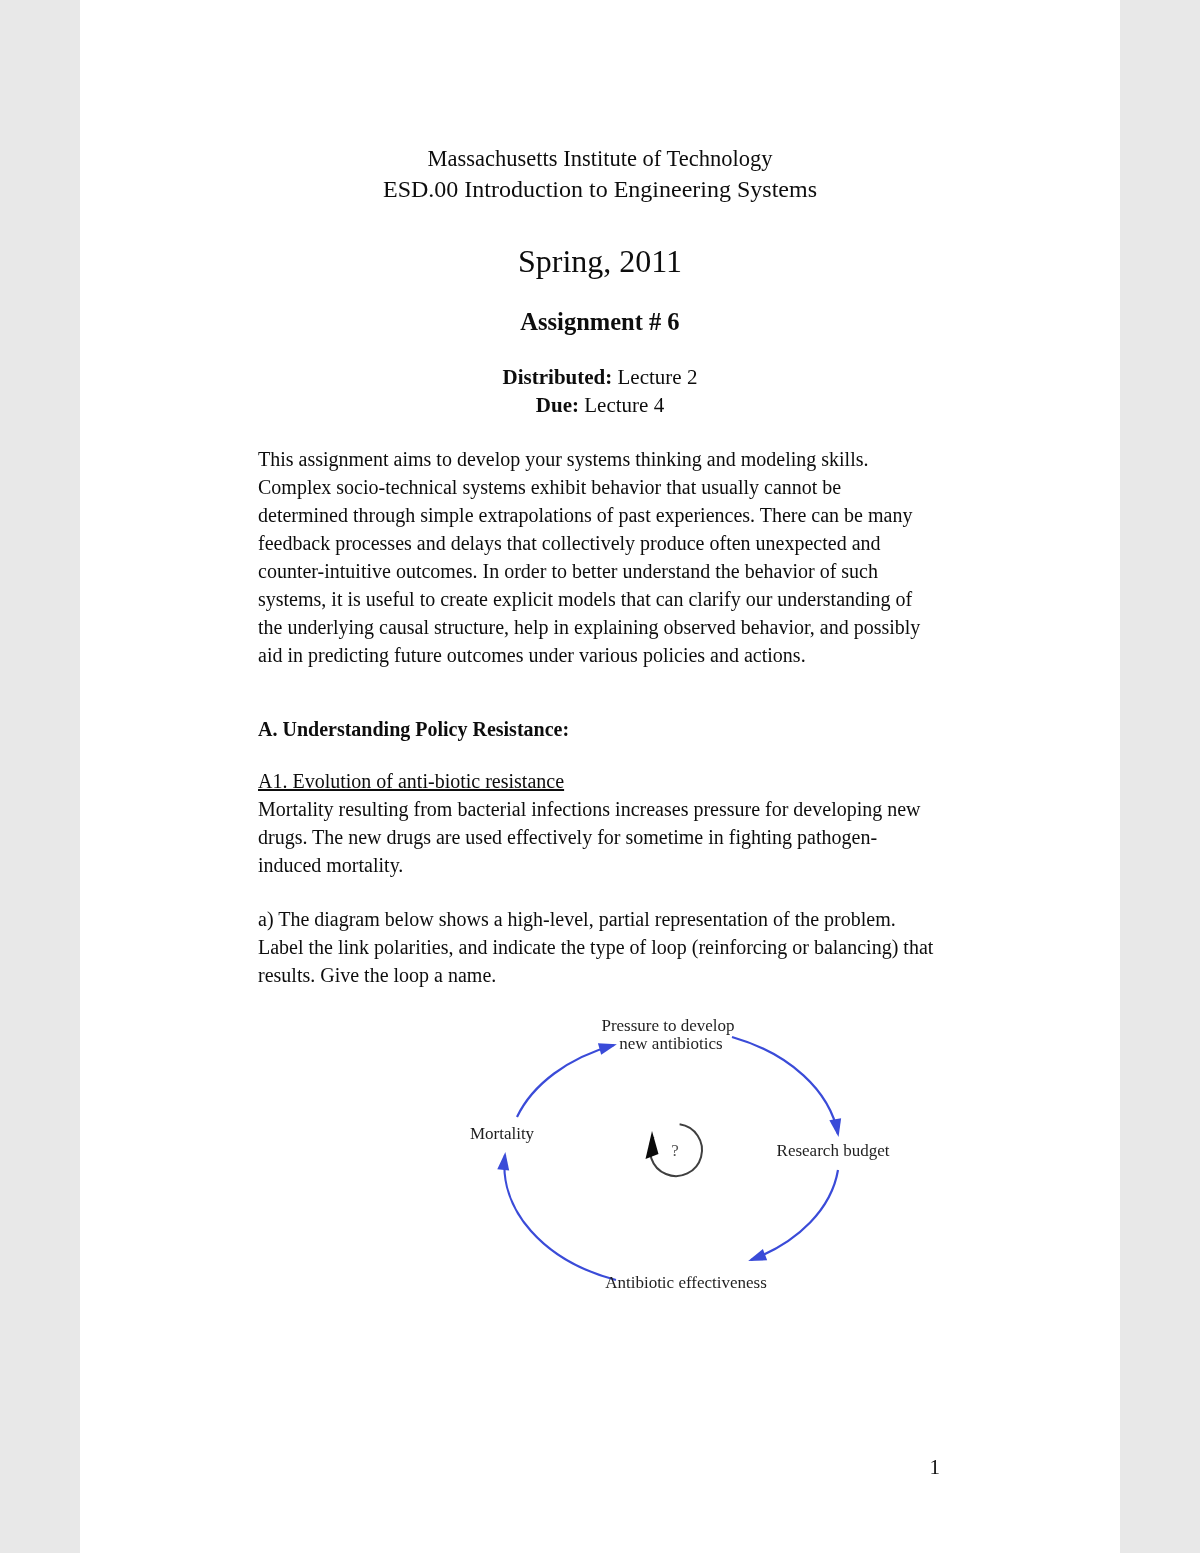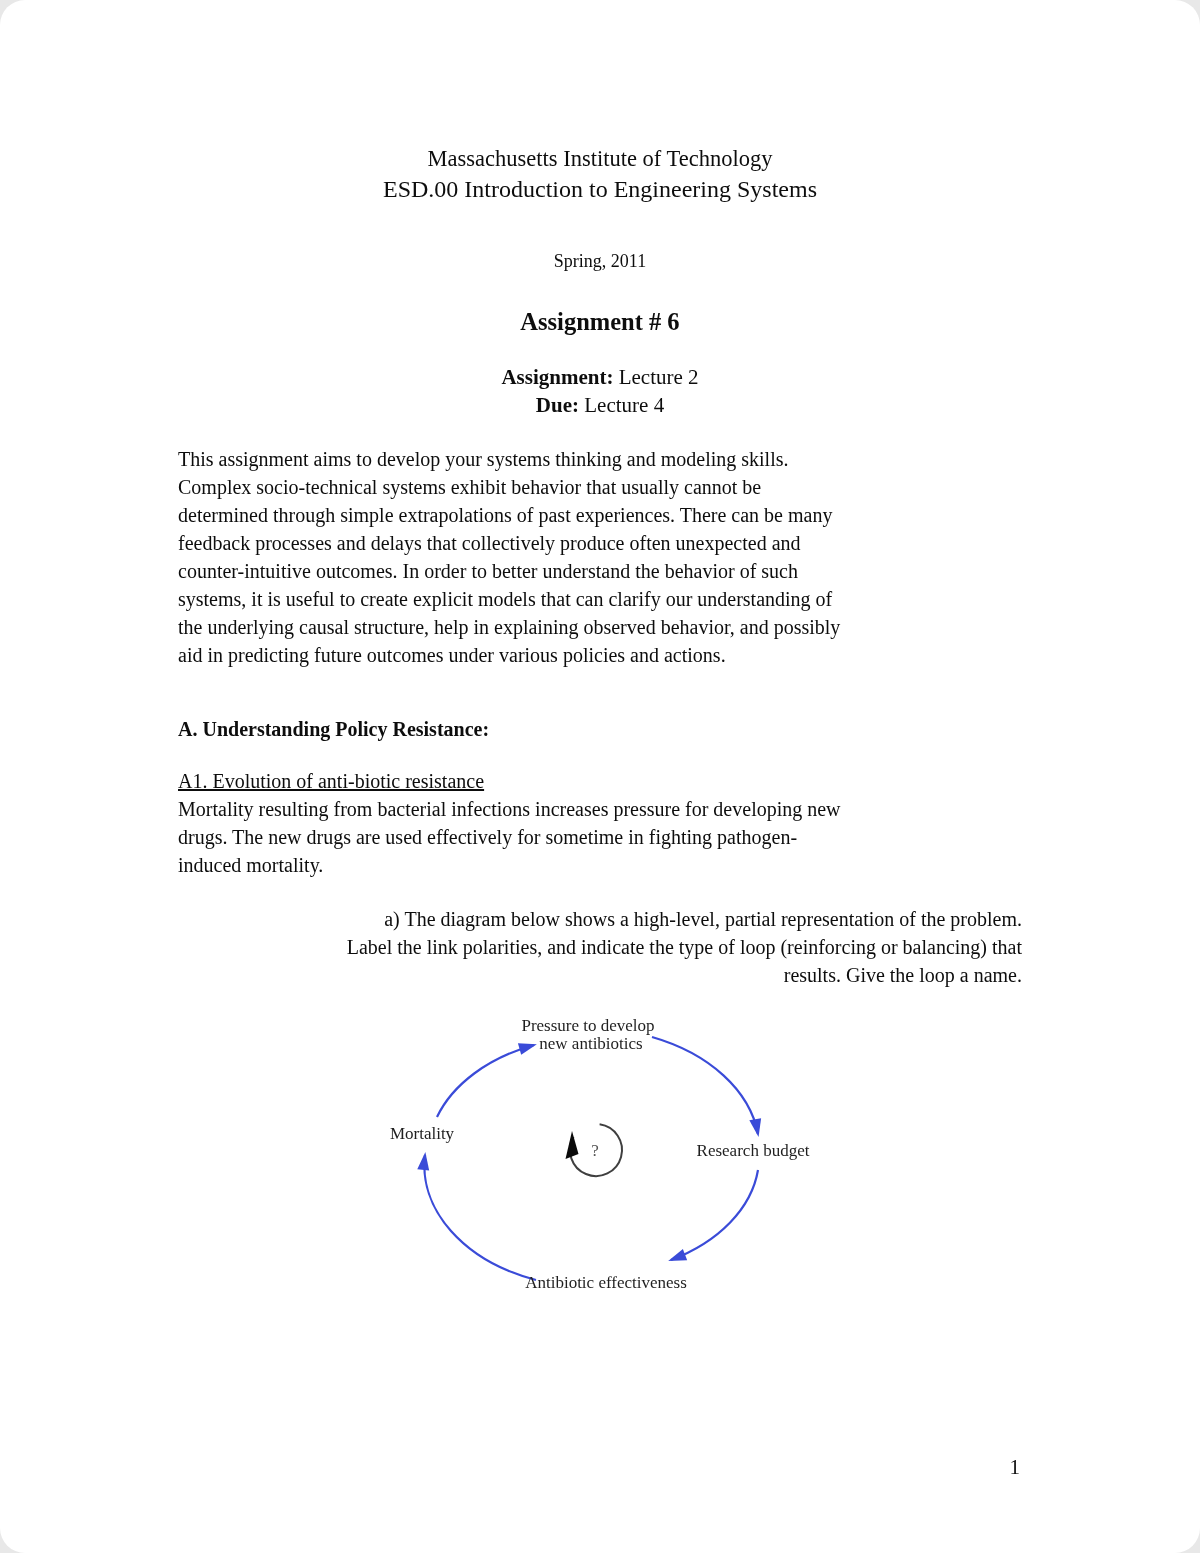--- a/index.html
+++ b/index.html
@@ -1,48 +1,47 @@
 <!DOCTYPE html>
 <html><head>
 <meta charset="utf-8">
 <style>
   html, body { margin: 0; padding: 0; background: #e8e8e8; }
   .page {
     position: relative;
-    width: 1200px;
+    width: 1040px;
     height: 1553px;
     margin: 0 auto;
     background: #ffffff;
     font-family: "Liberation Serif", "DejaVu Serif", serif;
     color: #0d0d0d;
     overflow: hidden;
-    border-radius: 25px;
   }
   .content { padding: 0 178px; }
   .center { text-align: center; }
   .t1 { font-size: 22.5px; line-height: 26px; margin: 146px 0 0 0; }
   .t2 { font-size: 24px; line-height: 34px; font-weight: normal; margin: 0 0 0 0; }
-  .t3 { font-size: 18px;   line-height: 30px; margin: 40px 0 0 0; }
+  .t3 { font-size: 32px;   line-height: 30px; margin: 40px 0 0 0; }
   .t4 { font-size: 24.5px; line-height: 30px; font-weight: bold; margin: 31px 0 0 0; }
   .t5 { font-size: 21px;   line-height: 28px; margin: 26px 0 0 0; }
   .t6 { font-size: 21px;   line-height: 28px; margin: 0; }
   .b  { font-weight: bold; }
   .body {
     font-size: 20px;
     line-height: 28px;
     margin: 0;
     white-space: pre-line;
   }
   .intro       { margin-top: 26px; }
   .a-heading   { margin-top: 46px; font-weight: bold; }
   .a-intro     { margin-top: 33px; }
   .a1-heading  { margin-top: 24px; text-decoration: underline; }
   .a1-heading .u { text-decoration: underline; }
   .a1-text     { margin-top: 0; }
-  .part-a      { margin-top: 26px; text-align: right; }
+  .part-a      { margin-top: 26px; }
   .diagram {
     display: block;
     margin: 15px 0 0 172px;
   }
   .diagram text {
     font-family: "Liberation Serif", "DejaVu Serif", serif;
     font-size: 17px;
     fill: #1f1f1f;
   }
   .diagram .qmark { font-size: 17px; fill: #555555; }
@@ -58,21 +57,21 @@
 <body>
 
 <div class="page">
   <div class="content">
 
     <div class="t1 center">Massachusetts Institute of Technology</div>
     <div class="t2 center">ESD.00 Introduction to Engineering Systems</div>
     <div class="t3 center">Spring, 2011</div>
     <div class="t4 center">Assignment # 6</div>
 
-    <div class="t5 center"><span class="b">Assignment:</span><span> Lecture 2</span></div>
+    <div class="t5 center"><span class="b">Distributed:</span><span> Lecture 2</span></div>
     <div class="t6 center"><span class="b">Due:</span><span> Lecture 4</span></div>
 
     <p class="body intro">This assignment aims to develop your systems thinking and modeling skills.
 Complex socio-technical systems exhibit behavior that usually cannot be
 determined through simple extrapolations of past experiences. There can be many
 feedback processes and delays that collectively produce often unexpected and
 counter-intuitive outcomes.  In order to better understand the behavior of such
 systems, it is useful to create explicit models that can clarify our understanding of
 the underlying causal structure, help in explaining observed behavior, and possibly
 aid in predicting future outcomes under various policies and actions.</p>

